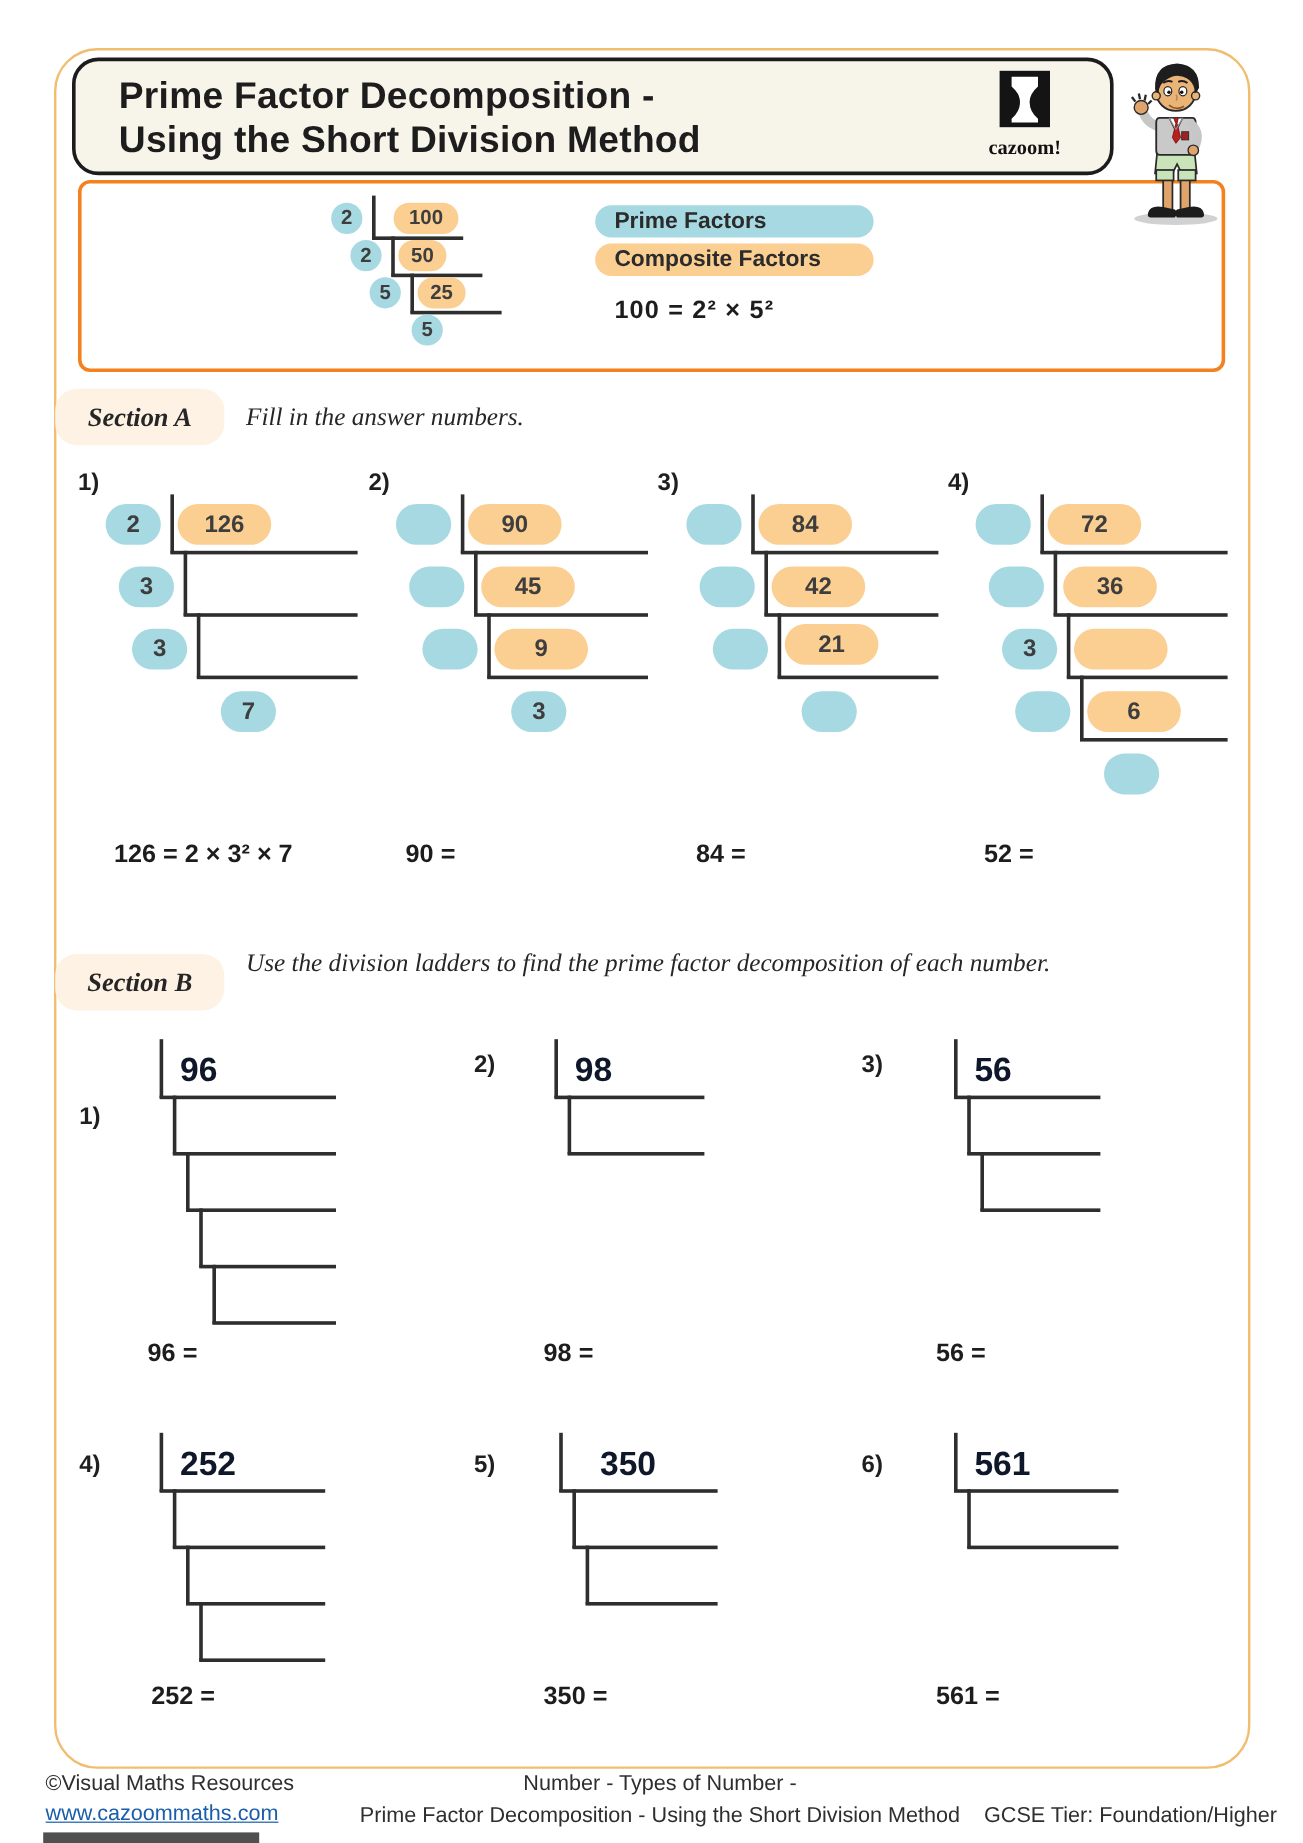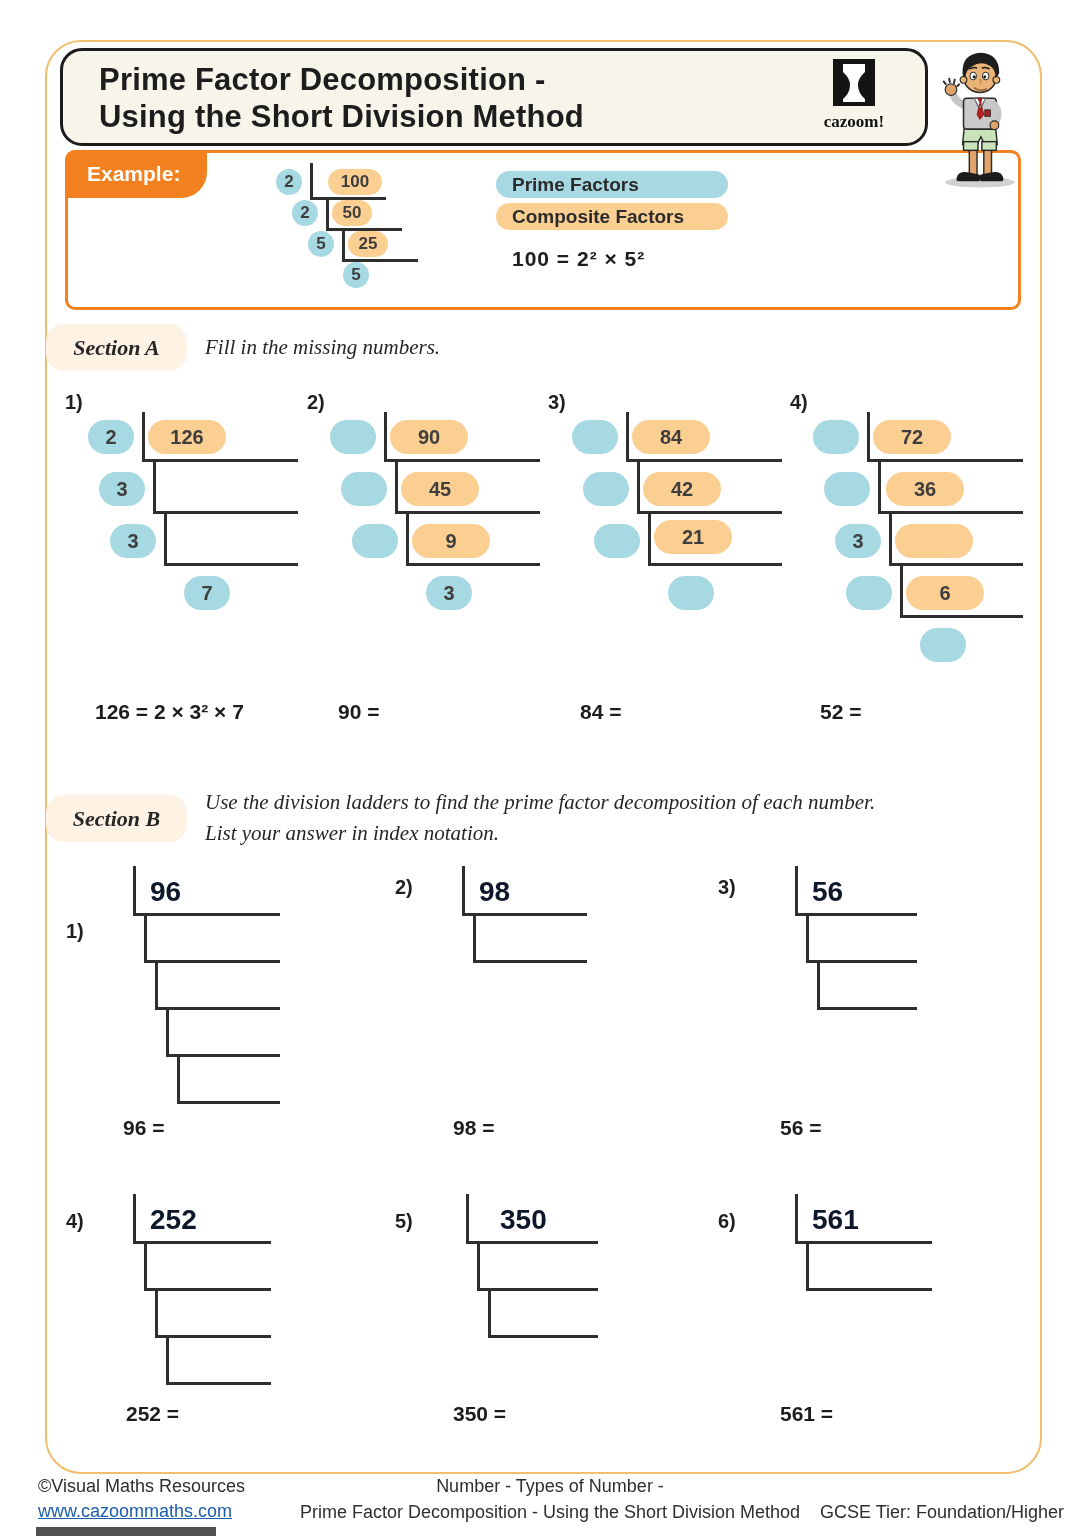--- a/index.html
+++ b/index.html
@@ -95,21 +95,20 @@
     <ellipse cx="45" cy="29" rx="3.4" ry="4" fill="#ffffff" stroke="#222222" stroke-width="1"></ellipse>
     <ellipse cx="58" cy="29" rx="3.4" ry="4" fill="#ffffff" stroke="#222222" stroke-width="1"></ellipse>
     <circle cx="46" cy="30" r="1.5" fill="#111111"></circle>
     <circle cx="57" cy="30" r="1.5" fill="#111111"></circle>
     <path d="M41 22 q4 -3 8 -1 M54 21 q4 -2 8 1" stroke="#1d1d1d" stroke-width="1.6" fill="none"></path>
     <path d="M52 32 q2 3 0 5" stroke="#b9834e" stroke-width="1.2" fill="none"></path>
     <path d="M46 41 q6 5 13 1" stroke="#8a5a2b" stroke-width="1.5" fill="none"></path>
   </svg>
 
   <div class="abs example-box">
-    <div class="example-tab">Example:</div>
     <div id="example-ladder" style="position:absolute;left:208px;top:16px;width:200px;height:125px;">
         <div class="ex-circle" style="left: 0px; top: 0px;">2</div>
         <div class="vline" style="left: 34px; top: -6px; height: 36px;"></div>
         <div class="ex-pill" style="left: 52px; top: 0px; width: 54px;">100</div>
         <div class="hline" style="left: 34px; top: 28px; width: 76px;"></div>
         <div class="ex-circle" style="left: 16px; top: 31px;">2</div>
         <div class="vline" style="left: 50px; top: 28px; height: 33px;"></div>
         <div class="ex-pill" style="left: 56px; top: 31px; width: 40px;">50</div>
         <div class="hline" style="left: 50px; top: 59px; width: 76px;"></div>
         <div class="ex-circle" style="left: 32px; top: 62px;">5</div>
@@ -117,21 +116,21 @@
         <div class="ex-pill" style="left: 72px; top: 62px; width: 40px;">25</div>
         <div class="hline" style="left: 66px; top: 90px; width: 76px;"></div>
         <div class="ex-circle" style="left: 67px; top: 93px;">5</div>
       </div>
     <div class="legend-pill blue">Prime Factors</div>
     <div class="legend-pill orange">Composite Factors</div>
     <div class="equation">100 = 2² × 5²</div>
   </div>
 
   <div class="abs section-label" style="left:46px;top:324px;">Section A</div>
-  <div class="abs instruction" style="left:205px;top:335px;">Fill in the missing numbers.</div>
+  <div class="abs instruction" style="left:205px;top:335px;">Fill in the answer numbers.</div>
   <div id="sectionA">
       <div class="prob-num" style="left: 65px; top: 391px;">1)</div>
       <div class="abs" style="left: 88px; top: 420px; width: 210px; height: 216px;">
         <div class="pill blue" style="left: 0px; top: 0px; width: 46px;">2</div>
         <div class="vline" style="left: 54px; top: -8px; height: 49px;"></div>
         <div class="pill orange" style="left: 60px; top: 0px; width: 78px;">126</div>
         <div class="hline" style="left: 54px; top: 39px; width: 156px;"></div>
         <div class="pill blue" style="left: 11px; top: 52px; width: 46px;">3</div>
         <div class="vline" style="left: 65px; top: 39px; height: 54px;"></div>
         <div class="hline" style="left: 65px; top: 91px; width: 145px;"></div>
@@ -193,21 +192,20 @@
         <div class="vline" style="left: 87px; top: 143px; height: 54px;"></div>
         <div class="pill orange" style="left: 93px; top: 156px; width: 78px;">6</div>
         <div class="hline" style="left: 87px; top: 195px; width: 123px;"></div>
         <div class="pill blue" style="left: 107px; top: 208px; width: 46px;"></div>
       </div>
       <div class="answer" style="left: 820px; top: 700px;">52 =</div>
     </div>
 
   <div class="abs section-label" style="left:46px;top:795px;">Section B</div>
   <div class="abs instruction" style="left:205px;top:790px;">Use the division ladders to find the prime factor decomposition of each number.</div>
-  <div class="abs instruction" style="left:205px;top:821px;">List your answer in index notation.</div>
   <div id="sectionB">
       <div class="prob-num" style="left: 66px; top: 920px;">1)</div>
       <div class="abs" style="left: 133px; top: 866px; width: 157px; height: 290px;">
         <div class="ladder-val" style="left: 17px; top: 10px;">96</div>
         <div class="vline" style="left: 0px; top: 0px; height: 49px;"></div>
         <div class="hline" style="left: 0px; top: 47px; width: 147px;"></div>
         <div class="vline" style="left: 11px; top: 47px; height: 49px;"></div>
         <div class="hline" style="left: 11px; top: 94px; width: 136px;"></div>
         <div class="vline" style="left: 22px; top: 94px; height: 49px;"></div>
         <div class="hline" style="left: 22px; top: 141px; width: 125px;"></div>

